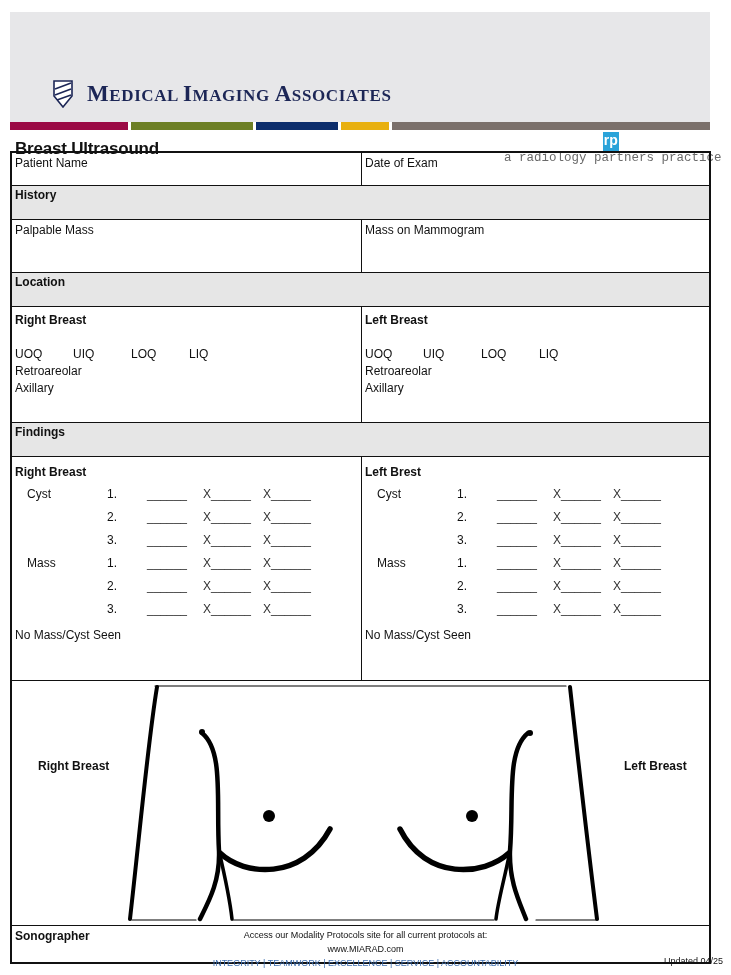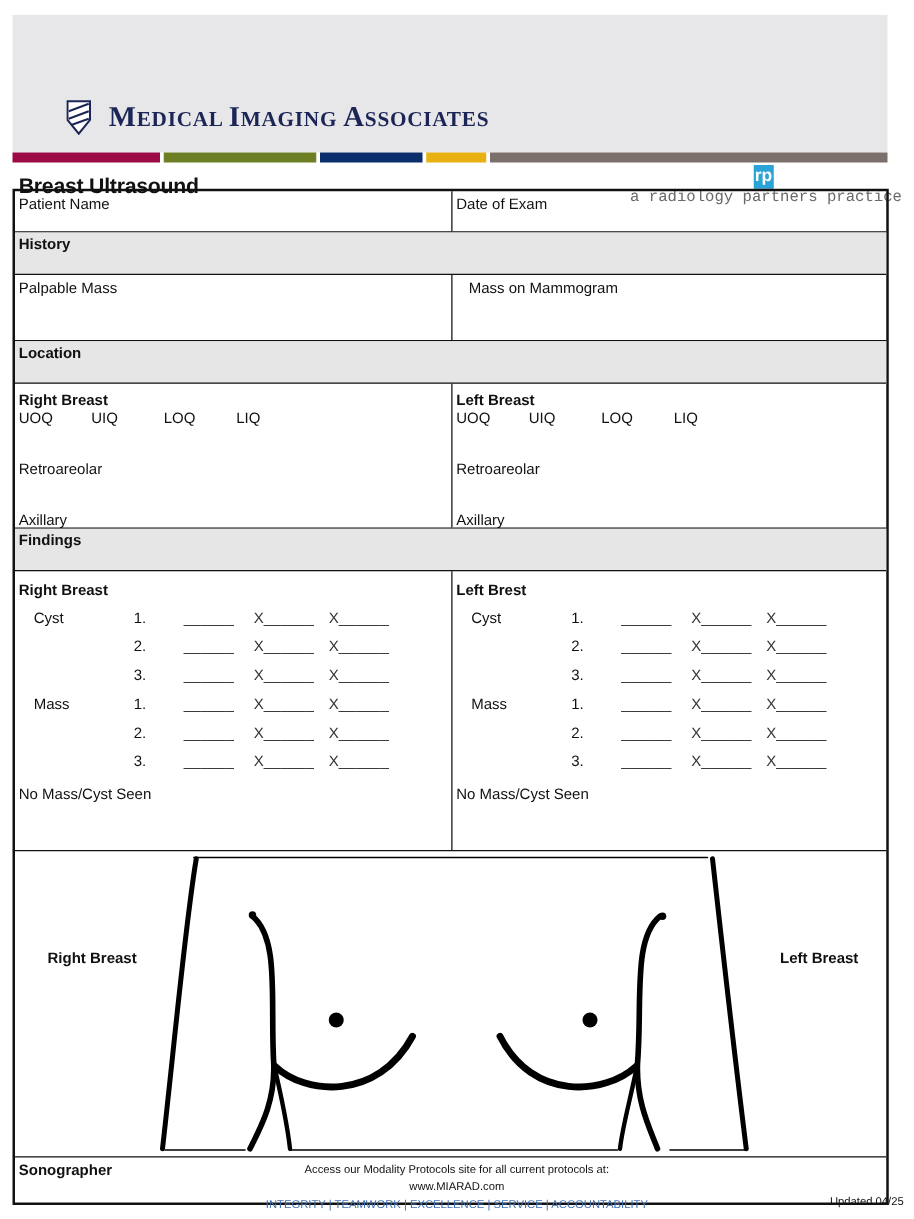--- a/index.html
+++ b/index.html
@@ -15,23 +15,23 @@
   .rp-logo { width: 16px; height: 19px; background: #2aa3d9; color: #fff; font-weight: bold; font-size: 14px; line-height: 17px; text-align: center; font-family: "Liberation Sans", sans-serif; }
   .rp-text { margin-left: 4px; font-size: 12.5px; color: #6a6a6a; font-family: Liberation Mono, monospace; }
   .form-title { position: absolute; left: 15px; top: 139px; font-size: 17px; font-weight: bold; font-family: "Liberation Sans", sans-serif; letter-spacing: -0.2px; }
   .form { position: absolute; left: 10px; top: 151px; width: 701px; border: 2px solid #111; }
   .row { display: flex; border-bottom: 1px solid #111; }
   .row:last-child { border-bottom: none; }
   .cell { flex: 1; padding: 3px 3px; font-size: 12px; position: relative; }
   .cell.left { border-right: 1px solid #111; flex: 0 0 350px; }
   .section { background: #e6e6e6; font-weight: bold; font-size: 12px; padding: 2px 3px; border-bottom: 1px solid #111; height: 34px; }
   .bold { font-weight: bold; }
-  .quads { display: flex; }
+  .quads { display: flex; margin-top: 20px; }
   .quads span { width: 58px; }
-  .loc-line { margin-top: 27px; }
+  .loc-line { margin-top: 3px; }
   .find-grid { margin-top: 8px; display: grid; grid-template-columns: 80px 40px 56px 60px 60px; row-gap: 9px; font-size: 12px; padding-left: 12px; }
   .blank { color: #333; }
   .illus { position: relative; height: 245px; border-bottom: 1px solid #111; }
   .illus svg { position: absolute; left: 112px; top: 0; }
   .lbl-right { position: absolute; left: 26px; top: 78px; font-weight: bold; font-size: 12px; }
   .lbl-left { position: absolute; left: 612px; top: 78px; font-weight: bold; font-size: 12px; }
   .footer { position: absolute; top: 928px; left: 0; width: 731px; text-align: center; font-size: 9px; line-height: 14px; }
   .footer .values { color: #3f6fb0; }
   .updated { position: absolute; right: 8px; top: 956px; font-size: 9px; }
 </style>
@@ -62,21 +62,21 @@
 </div>
 
 <div class="form-title">Breast Ultrasound</div>
 
 <div class="form">
   <div class="row" style="height:33px;">
     <div class="cell left"><span>Patient Name</span></div>
     <div class="cell"><span>Date of Exam</span></div>
   </div>
   <div class="section">History</div>
-  <div class="row" style="height:53px;gap:10px;">
+  <div class="row" style="height:53px;">
     <div class="cell left"><span>Palpable Mass</span></div>
     <div class="cell"><span>Mass on Mammogram</span></div>
   </div>
   <div class="section">Location</div>
   <div class="row" style="height:116px;">
     <div class="cell left" style="padding-top:6px;">
       <div class="bold">Right Breast</div>
       <div class="quads">
         <span>UOQ</span>
         <span>UIQ</span>

